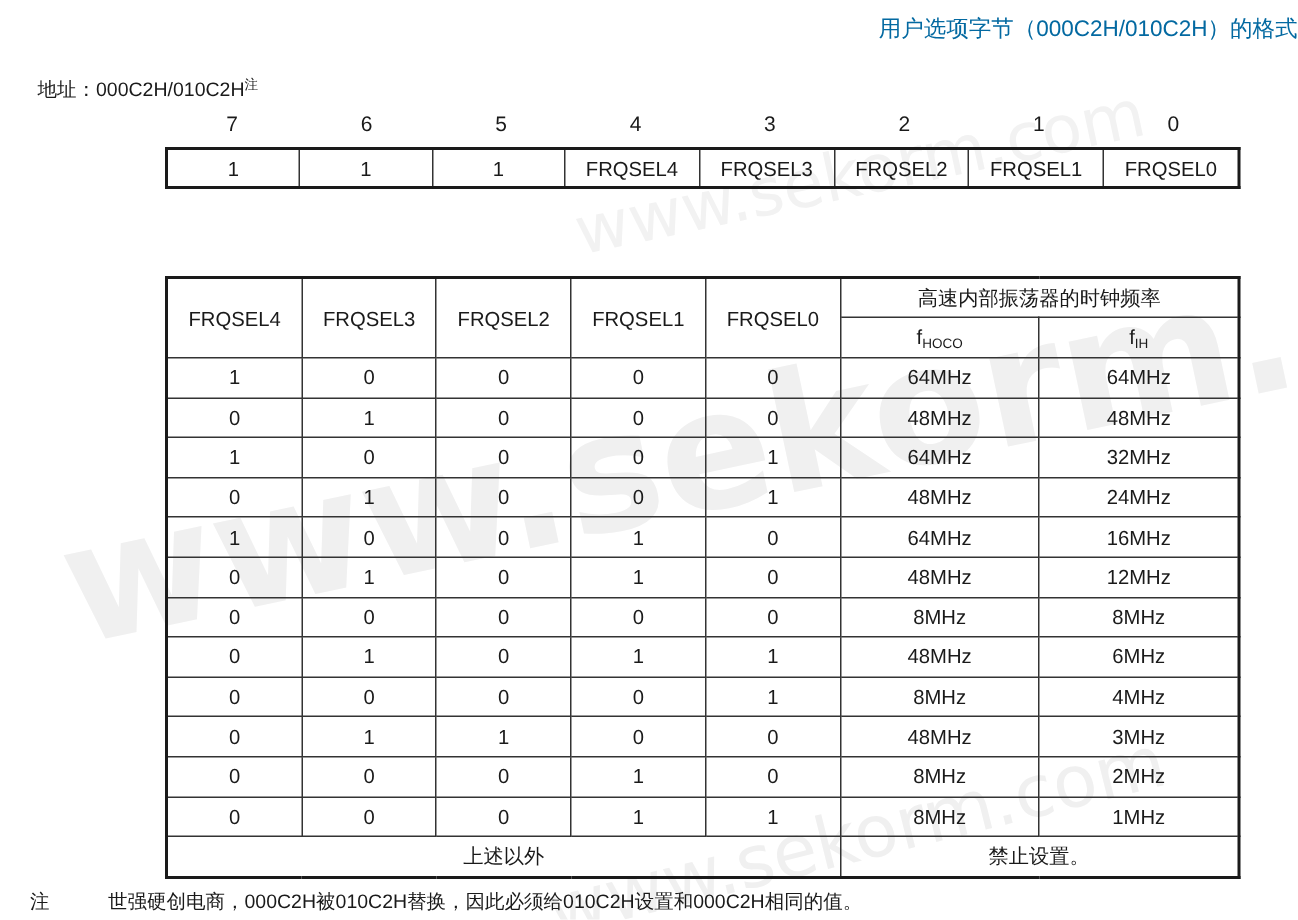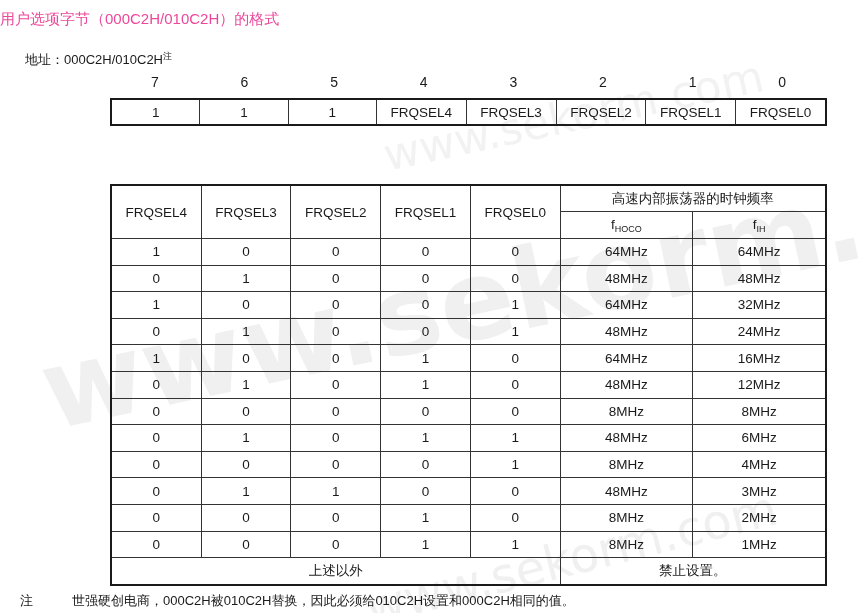--- a/index.html
+++ b/index.html
@@ -29,22 +29,22 @@
     font-size: 44px; color: #f2f2f2; transform: rotate(-12deg);
     white-space: nowrap; font-family: "DejaVu Sans", sans-serif;
   }
   .wm-url-small2 {
     position: absolute; left: 360px; top: 530px;
     font-size: 48px; color: #f0f0f0; transform: rotate(-14deg);
     white-space: nowrap; font-family: "DejaVu Sans", sans-serif;
   }
   .content { position: relative; z-index: 1; }
   .title {
-    position: absolute; left: 0; top: 10px; width: 865px; text-align: left;
-    font-size: 15px; color: #ec4899;
+    position: absolute; left: 0; top: 10px; width: 865px; text-align: right;
+    font-size: 15px; color: #0369a1;
   }
   .address {
     position: absolute; left: 25px; top: 50px; font-size: 13px;
   }
   .address sup { font-size: 9px; vertical-align: 5px; }
   .bit-labels {
     position: absolute; left: 110px; top: 74px; width: 717px;
     display: flex;
   }
   .bit-labels span {

